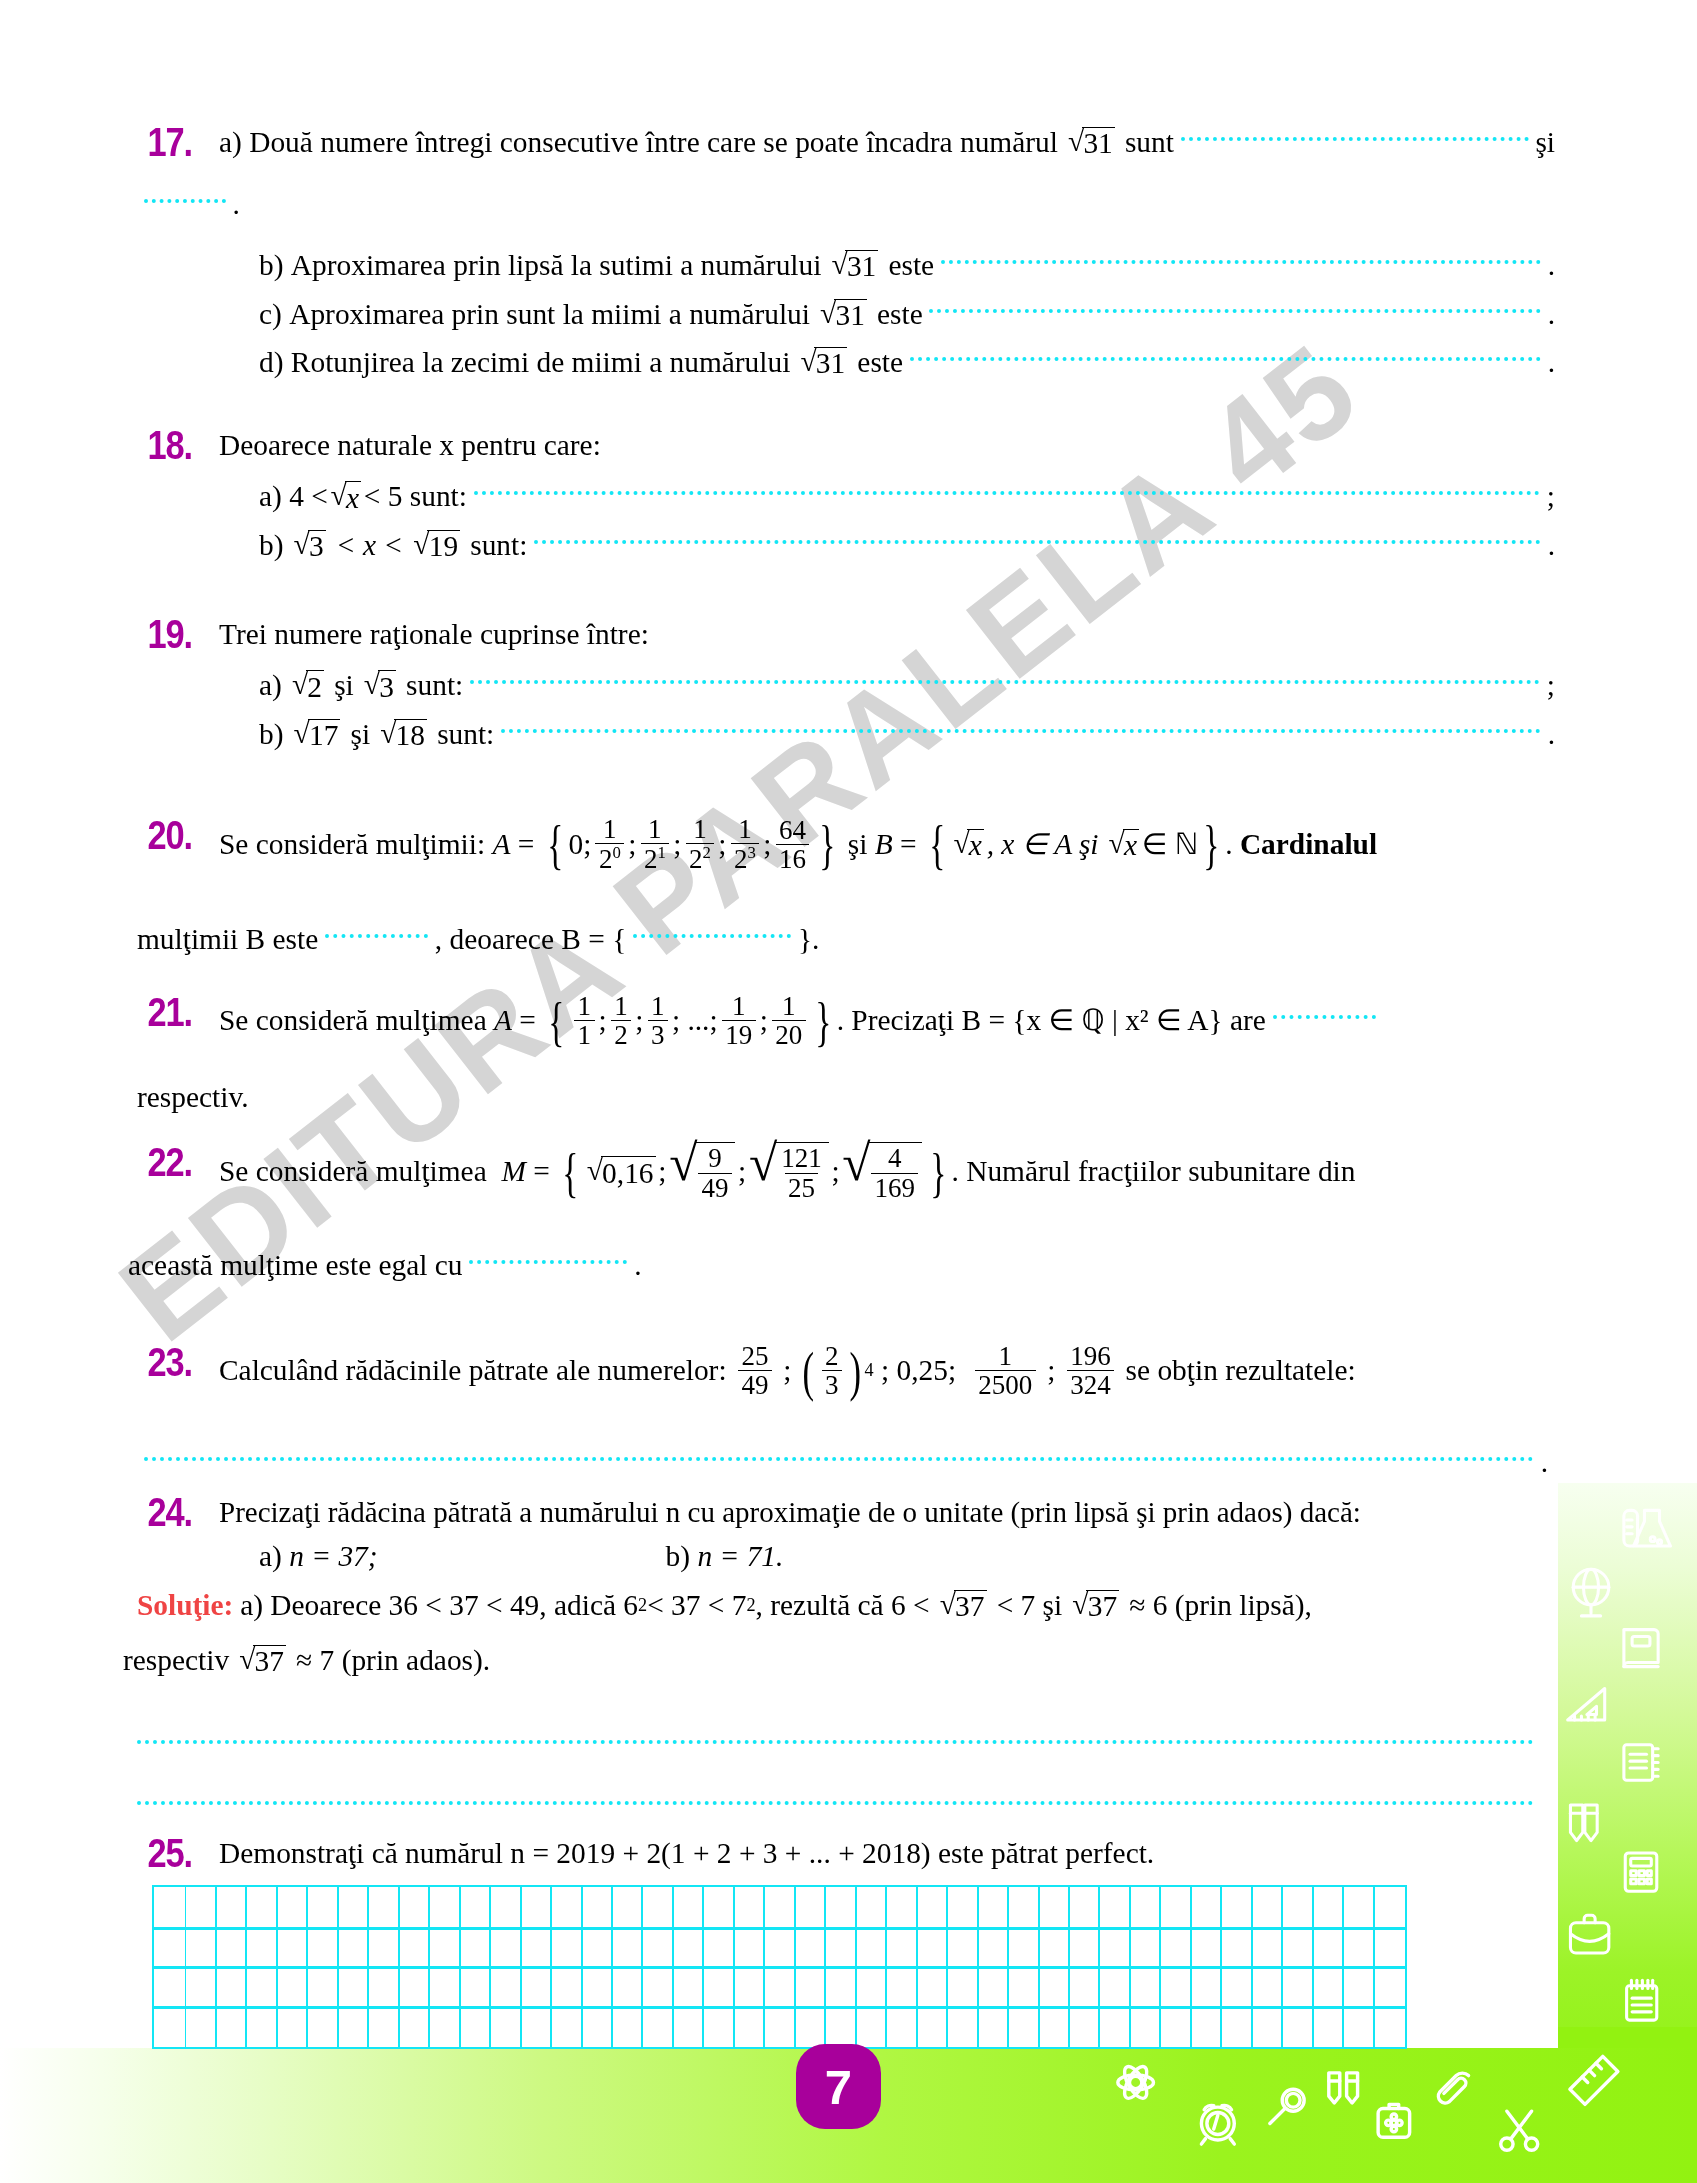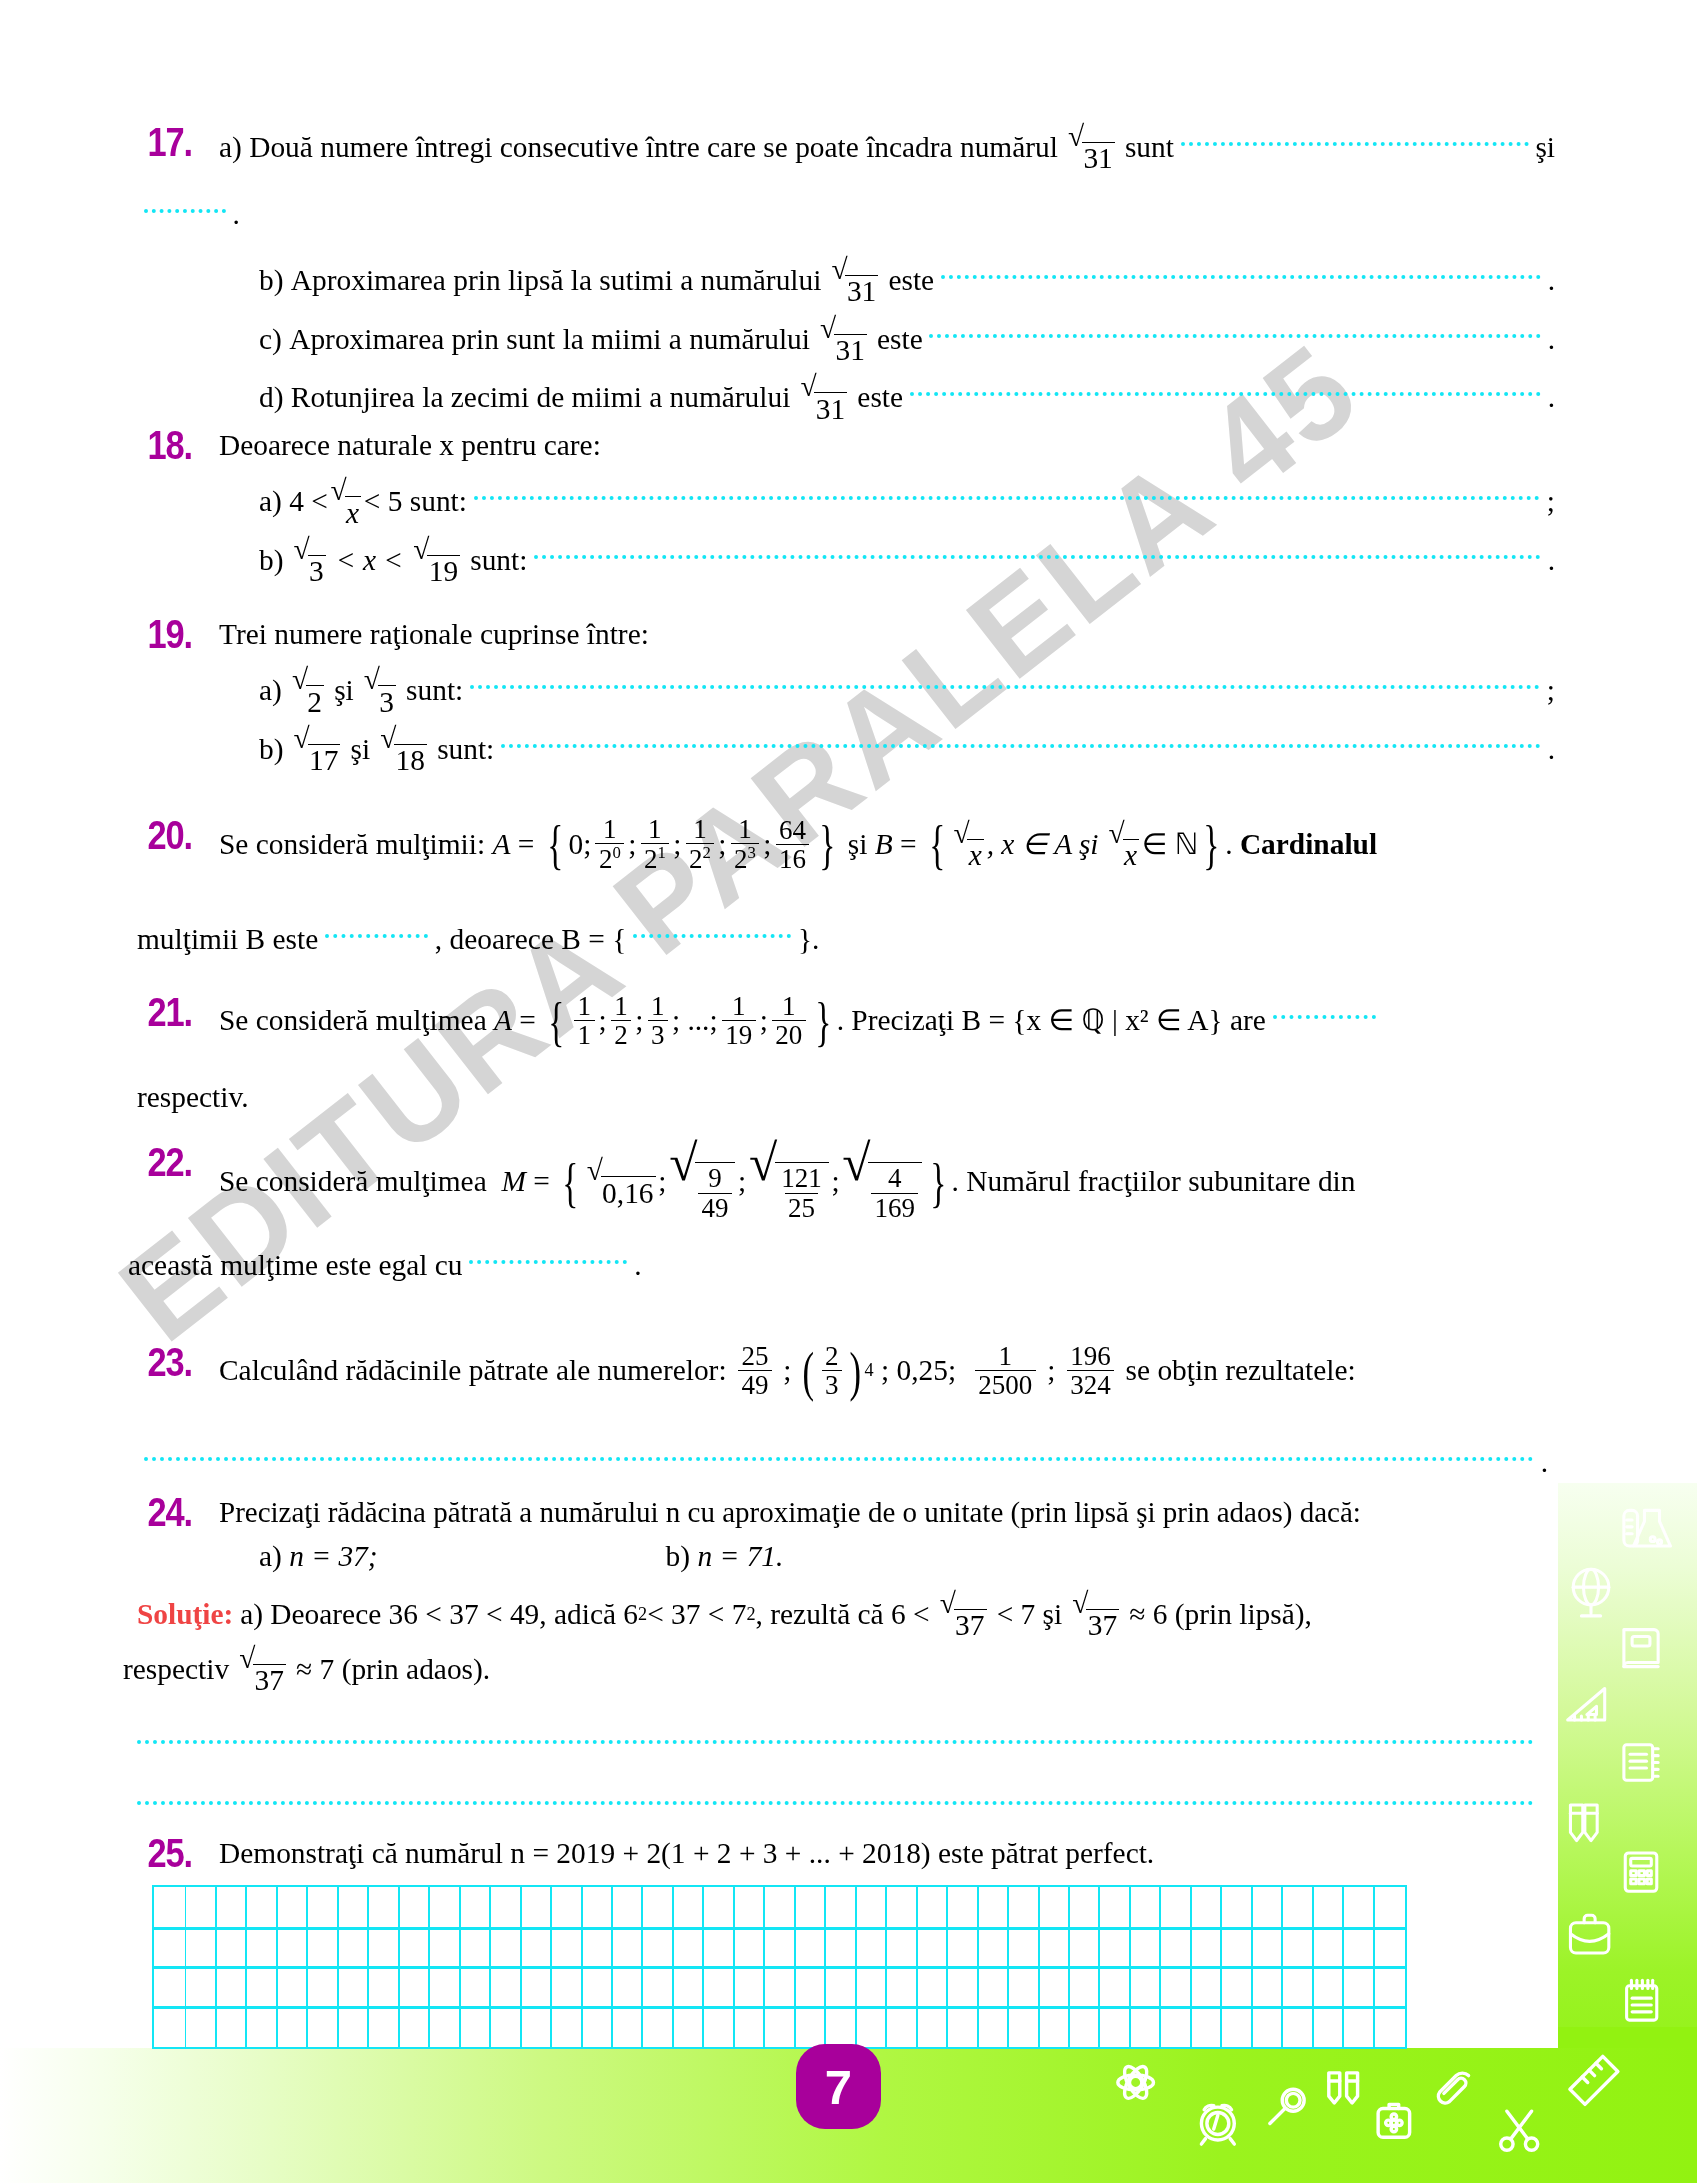--- a/index.html
+++ b/index.html
@@ -82,21 +82,21 @@
   .dots.md{flex:0 0 158px;}
   .dots-full{
     border-bottom:4.8px dotted #13e6f5;height:0.7px;
     margin:0 9.6px 6.8px 0;
   }
 
   
   .it{font-style:italic;}
   .sqrt{display:inline-flex;align-items:flex-start;position:relative;margin:0 2.7px;vertical-align:-1.4px;}
   .sqrt > .rad{font-size:1.0em;line-height:1;}
-  .radicand{border-top:1.6px solid #000;padding:1.4px 2.1px 0 1.4px;margin-left:-2.1px;line-height:1;margin-top:20px;}
+  .radicand{border-top:1.6px solid #000;padding:1.4px 2.1px 0 1.4px;margin-left:-2.1px;line-height:1;}
   .frac{
     display:inline-flex;flex-direction:column;align-items:center;
     vertical-align:middle;margin:0 4.1px;line-height:1.05;
     font-size:0.92em;
   }
   .frac .n{padding:0 3.4px;}
   .frac .d{border-top:1.6px solid #000;padding:0 3.4px;}
   .brace{font-size:1.9em;font-weight:300;line-height:0.72;vertical-align:middle;display:inline-block;transform:scaleX(0.6);}
   .sup{font-size:0.62em;vertical-align:super;}
   .big-paren{font-size:1.9em;line-height:0.72;display:inline-block;transform:scaleX(0.62);vertical-align:middle;}

